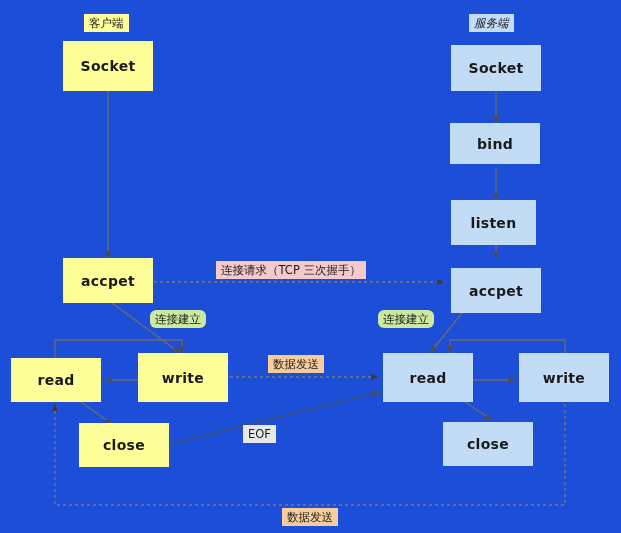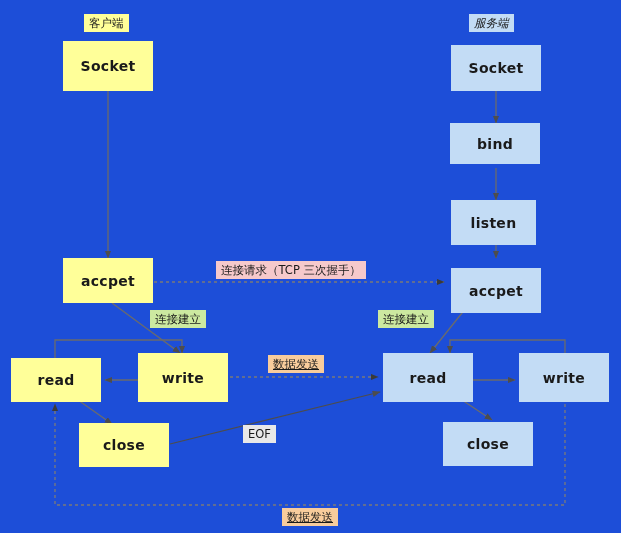--- a/index.html
+++ b/index.html
@@ -43,23 +43,23 @@
     font-size: 11.5px;
     color: #1a1a1a;
     padding: 2px 5px;
     white-space: nowrap;
     font-family: "DejaVu Sans", sans-serif;
     box-sizing: border-box;
     line-height: 14px;
   }
   .tag.yellow { background: #ffff99; }
   .tag.blue   { background: #c3dcf5; }
-  .tag.green  { background: #cce9a0; }
+  .tag.green  { background: #cce9a0; border-radius: 6px; }
   .tag.pink   { background: #f6c9cb; }
-  .tag.orange { background: #f8cc9c; text-decoration: underline; }
+  .tag.orange { background: #f8cc9c; }
   .tag.grey   { background: #e8e8e8; text-align: center; }
 </style>
 </head>
 <body>
 
 <div id="canvas">
 
   <svg class="edges" viewBox="0 0 621 533" xmlns="http://www.w3.org/2000/svg">
     <defs>
       <marker id="ah" markerWidth="9" markerHeight="9" refX="7.4" refY="3.2" orient="auto" markerUnits="userSpaceOnUse">

